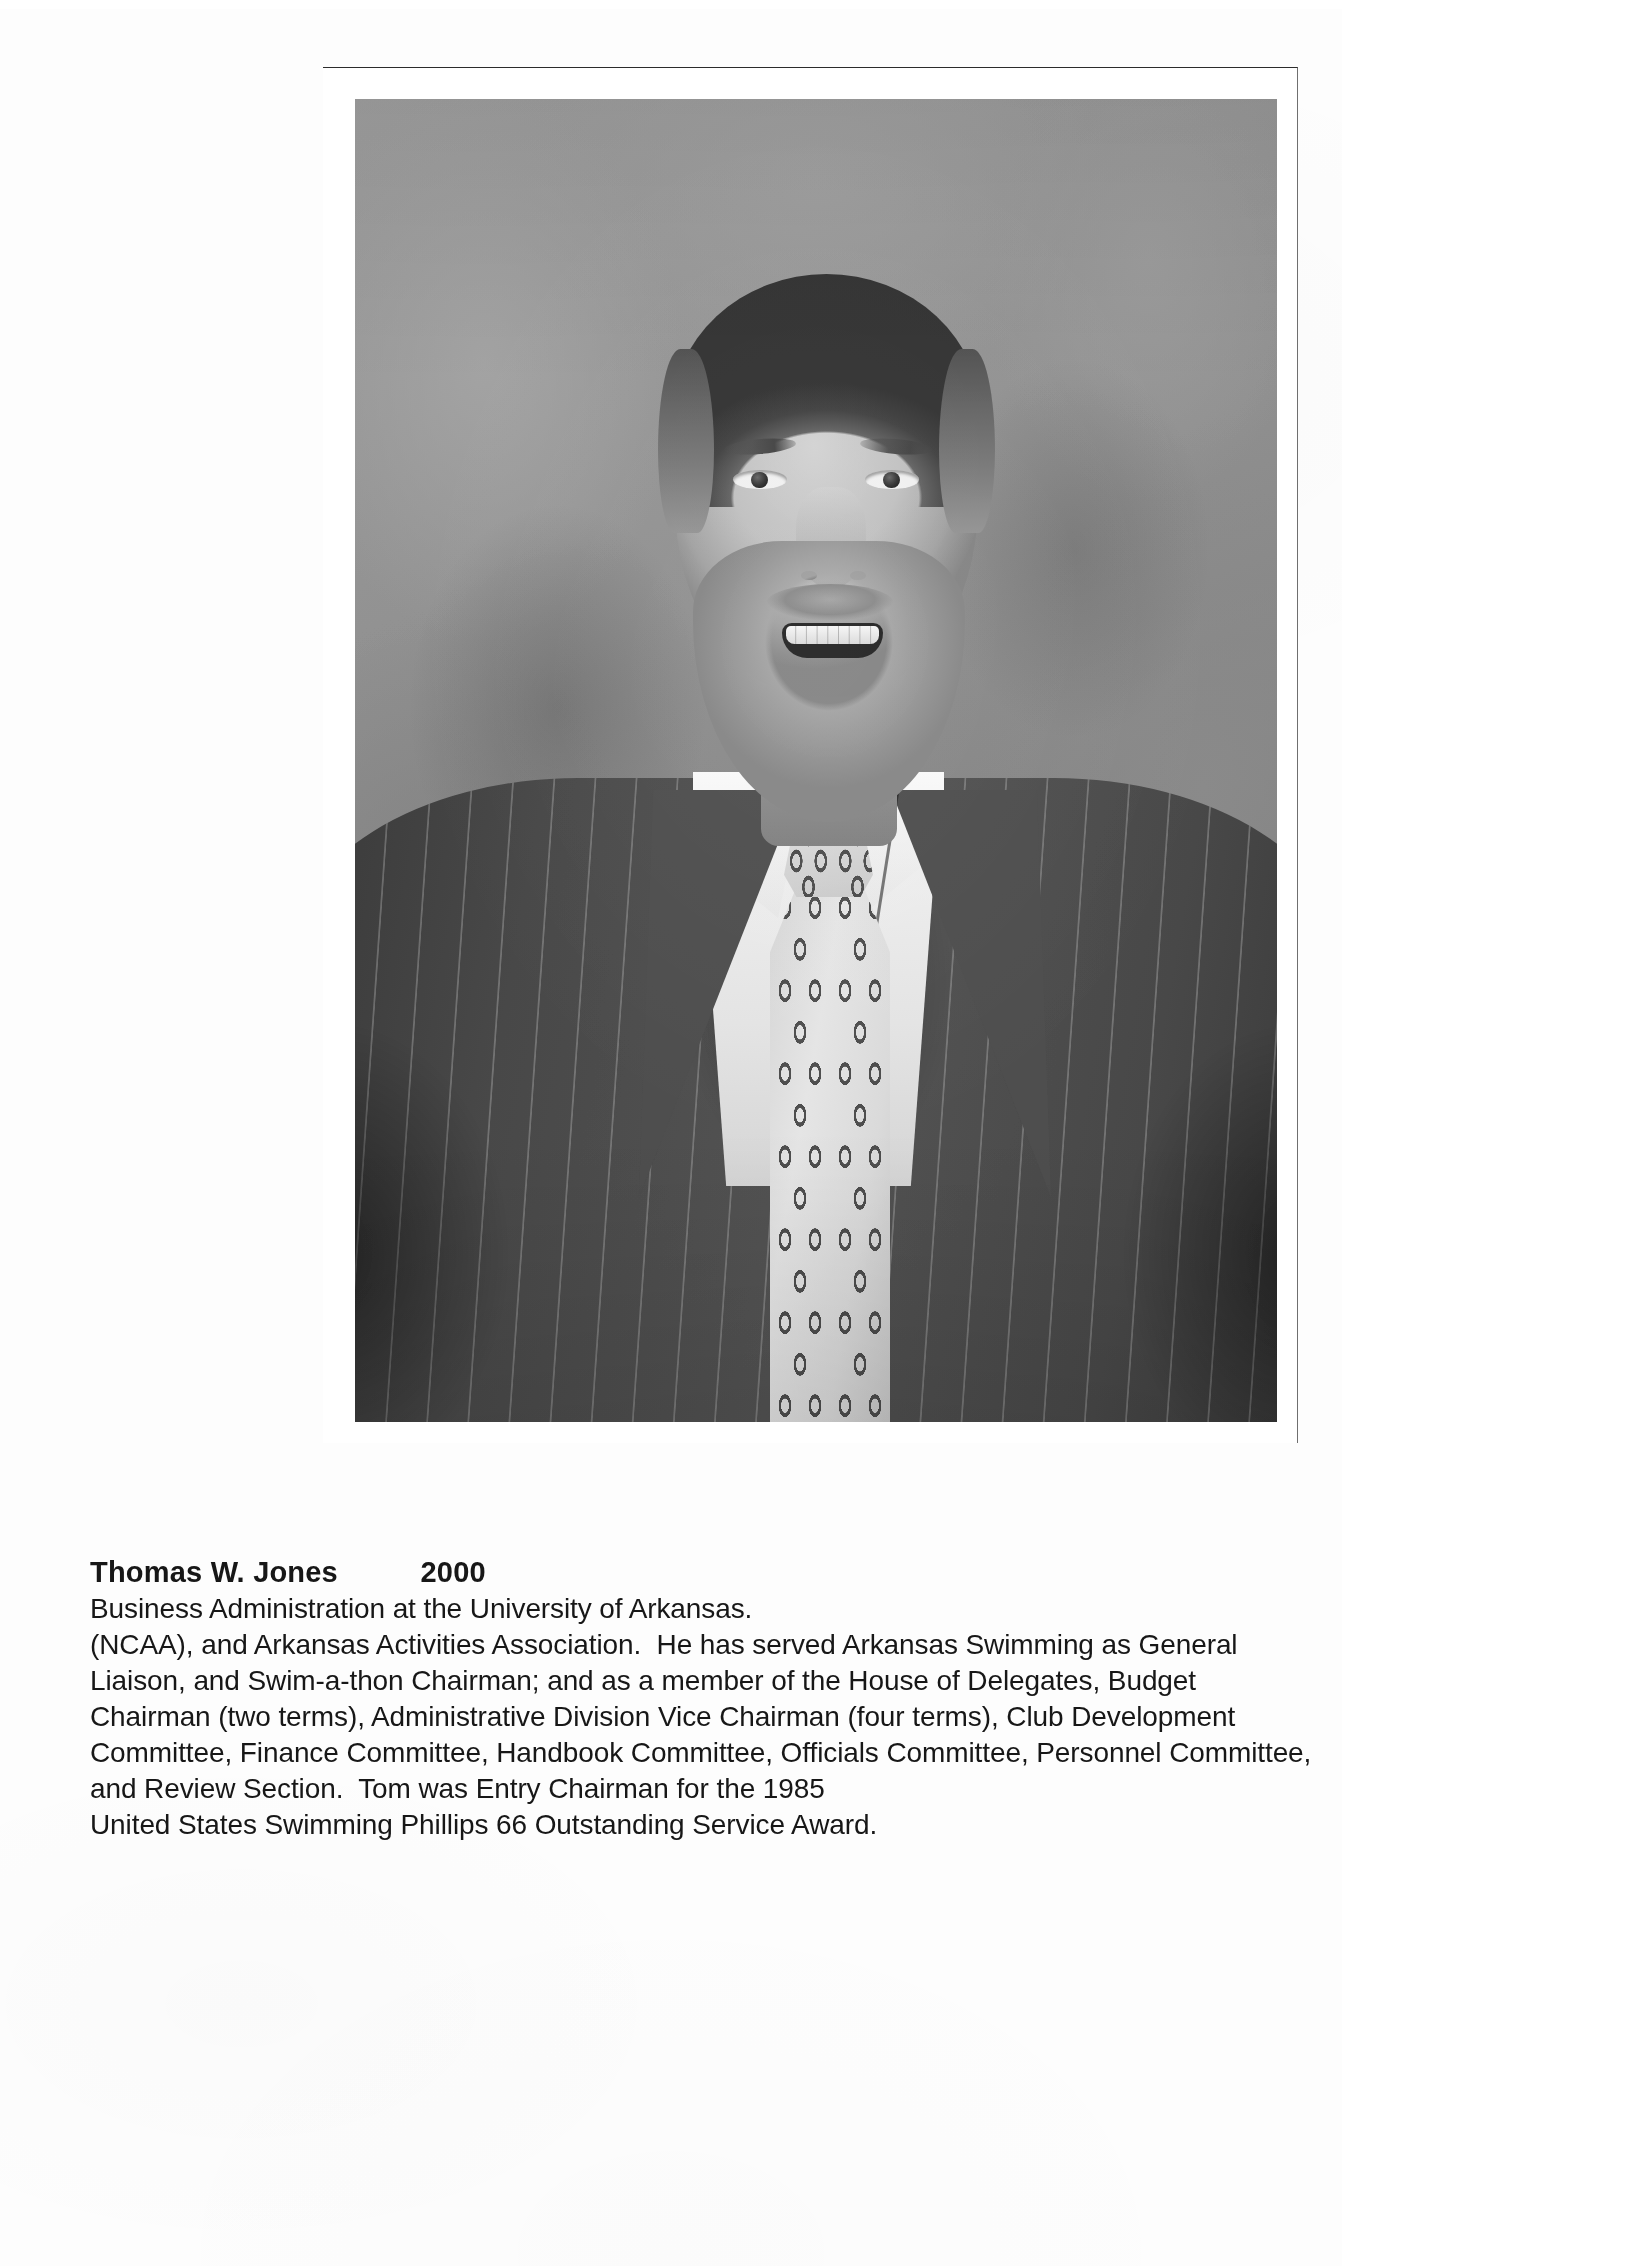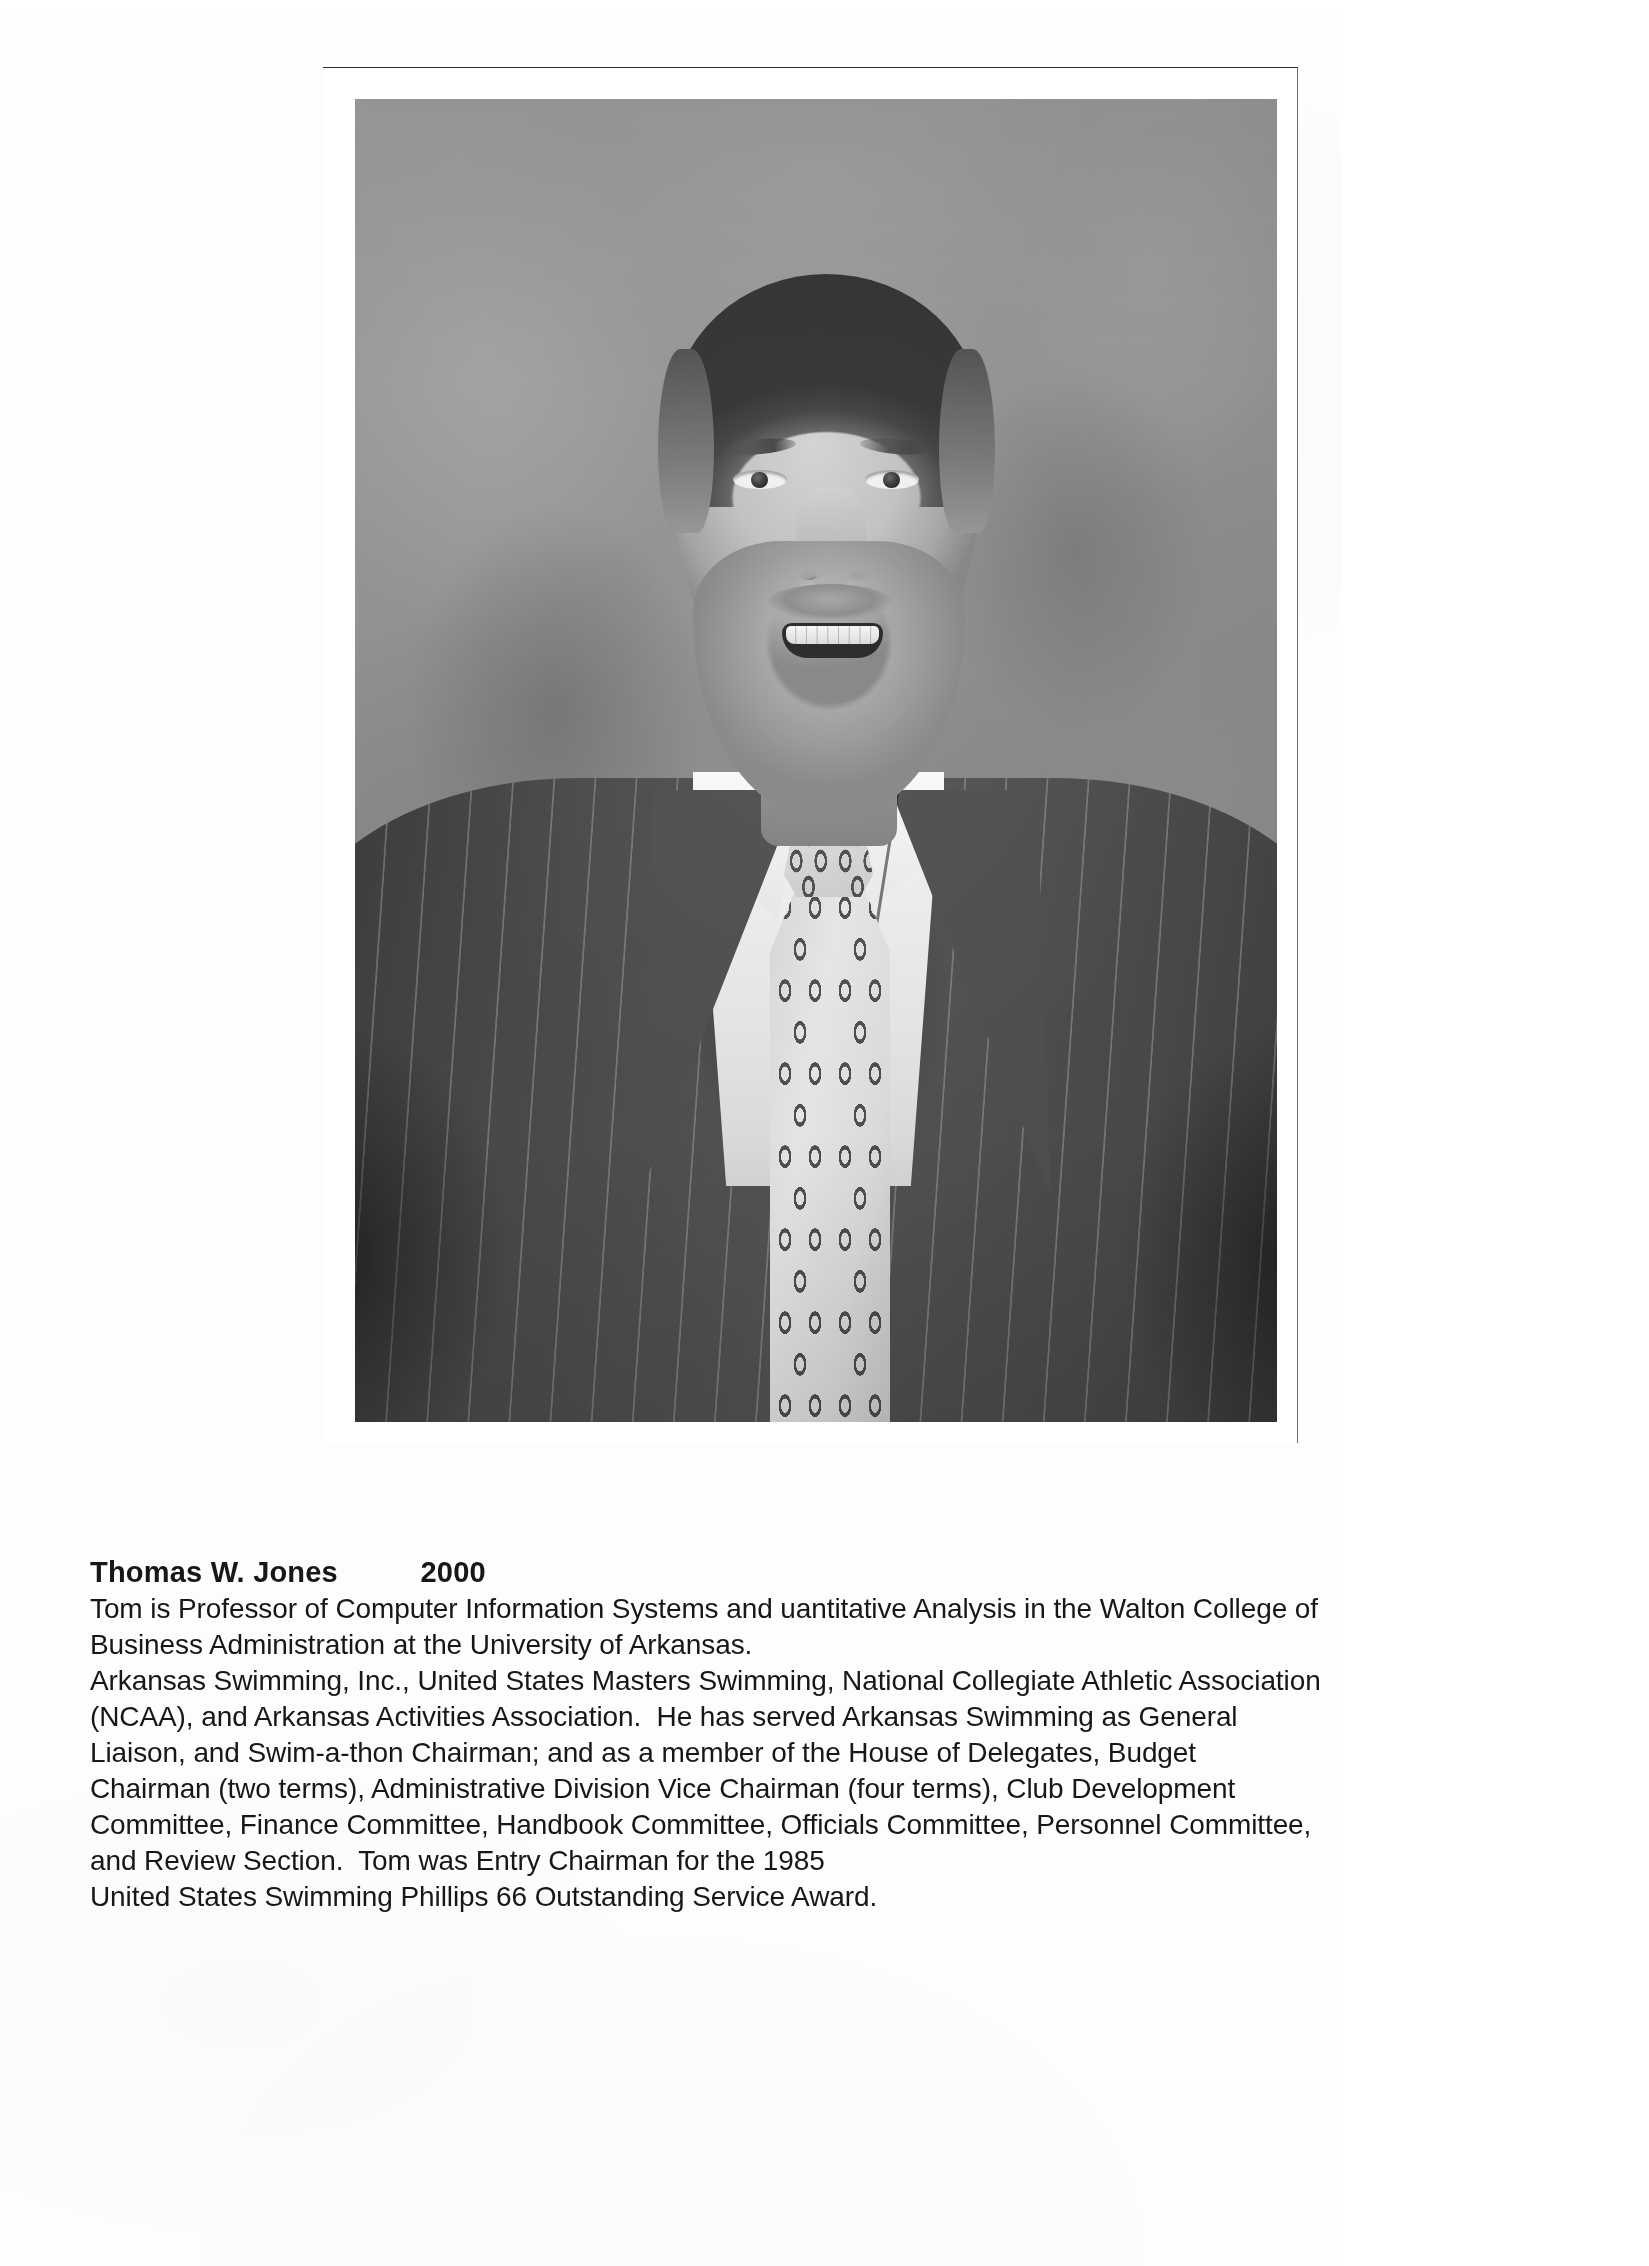--- a/index.html
+++ b/index.html
@@ -452,23 +452,21 @@
       <div class="mustache"></div>
 
     </div>
 
     <div class="photo-grade"></div>
     <div class="photo-gray"></div>
   </div>
 
   <div class="caption">
     <div class="cap-head">Thomas W. Jones          2000</div>
-    <div class="cap-line">Tom is Professor of Computer Information Systems and uantitative Analysis in the Walton College of</div>
     <div class="cap-line">Business Administration at the University of Arkansas.</div>
-    <div class="cap-line">Arkansas Swimming, Inc., United States Masters Swimming, National Collegiate Athletic Association</div>
     <div class="cap-line">(NCAA), and Arkansas Activities Association.  He has served Arkansas Swimming as General</div>
     <div class="cap-line">Liaison, and Swim-a-thon Chairman; and as a member of the House of Delegates, Budget</div>
     <div class="cap-line">Chairman (two terms), Administrative Division Vice Chairman (four terms), Club Development</div>
     <div class="cap-line">Committee, Finance Committee, Handbook Committee, Officials Committee, Personnel Committee,</div>
     <div class="cap-line">and Review Section.  Tom was Entry Chairman for the 1985</div>
     <div class="cap-line">United States Swimming Phillips 66 Outstanding Service Award.</div>
   </div>
 
 </div>
 

